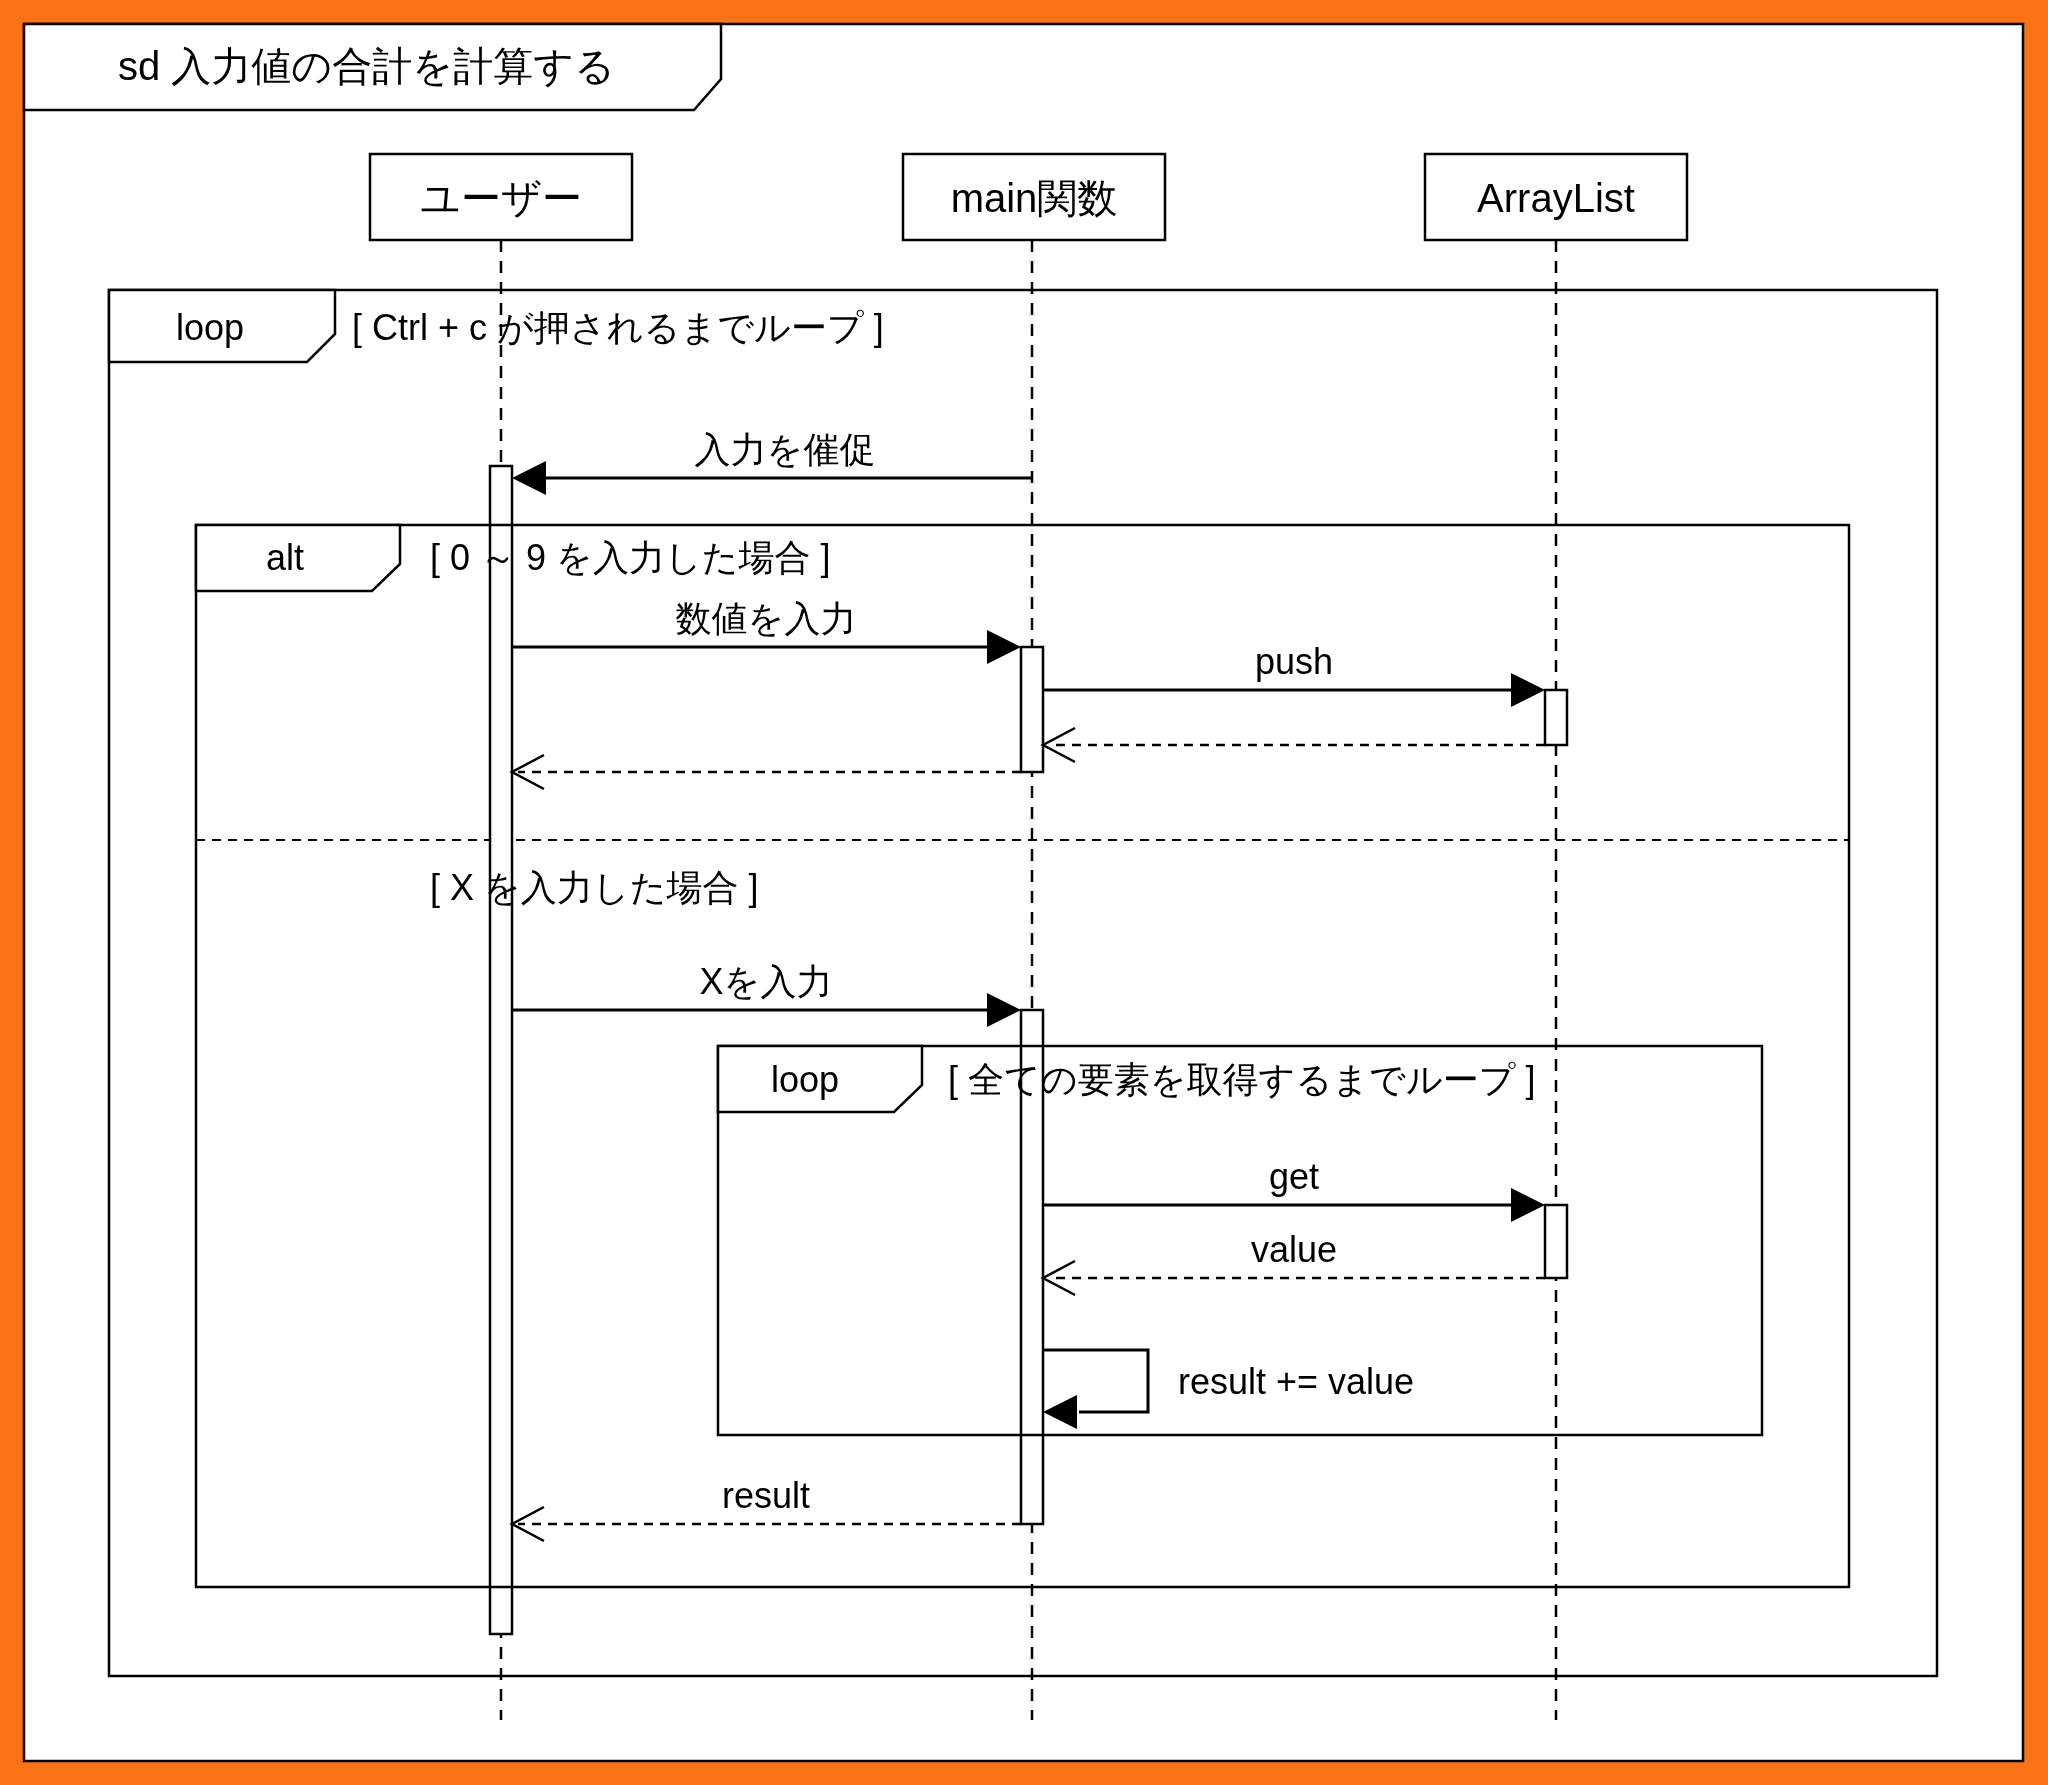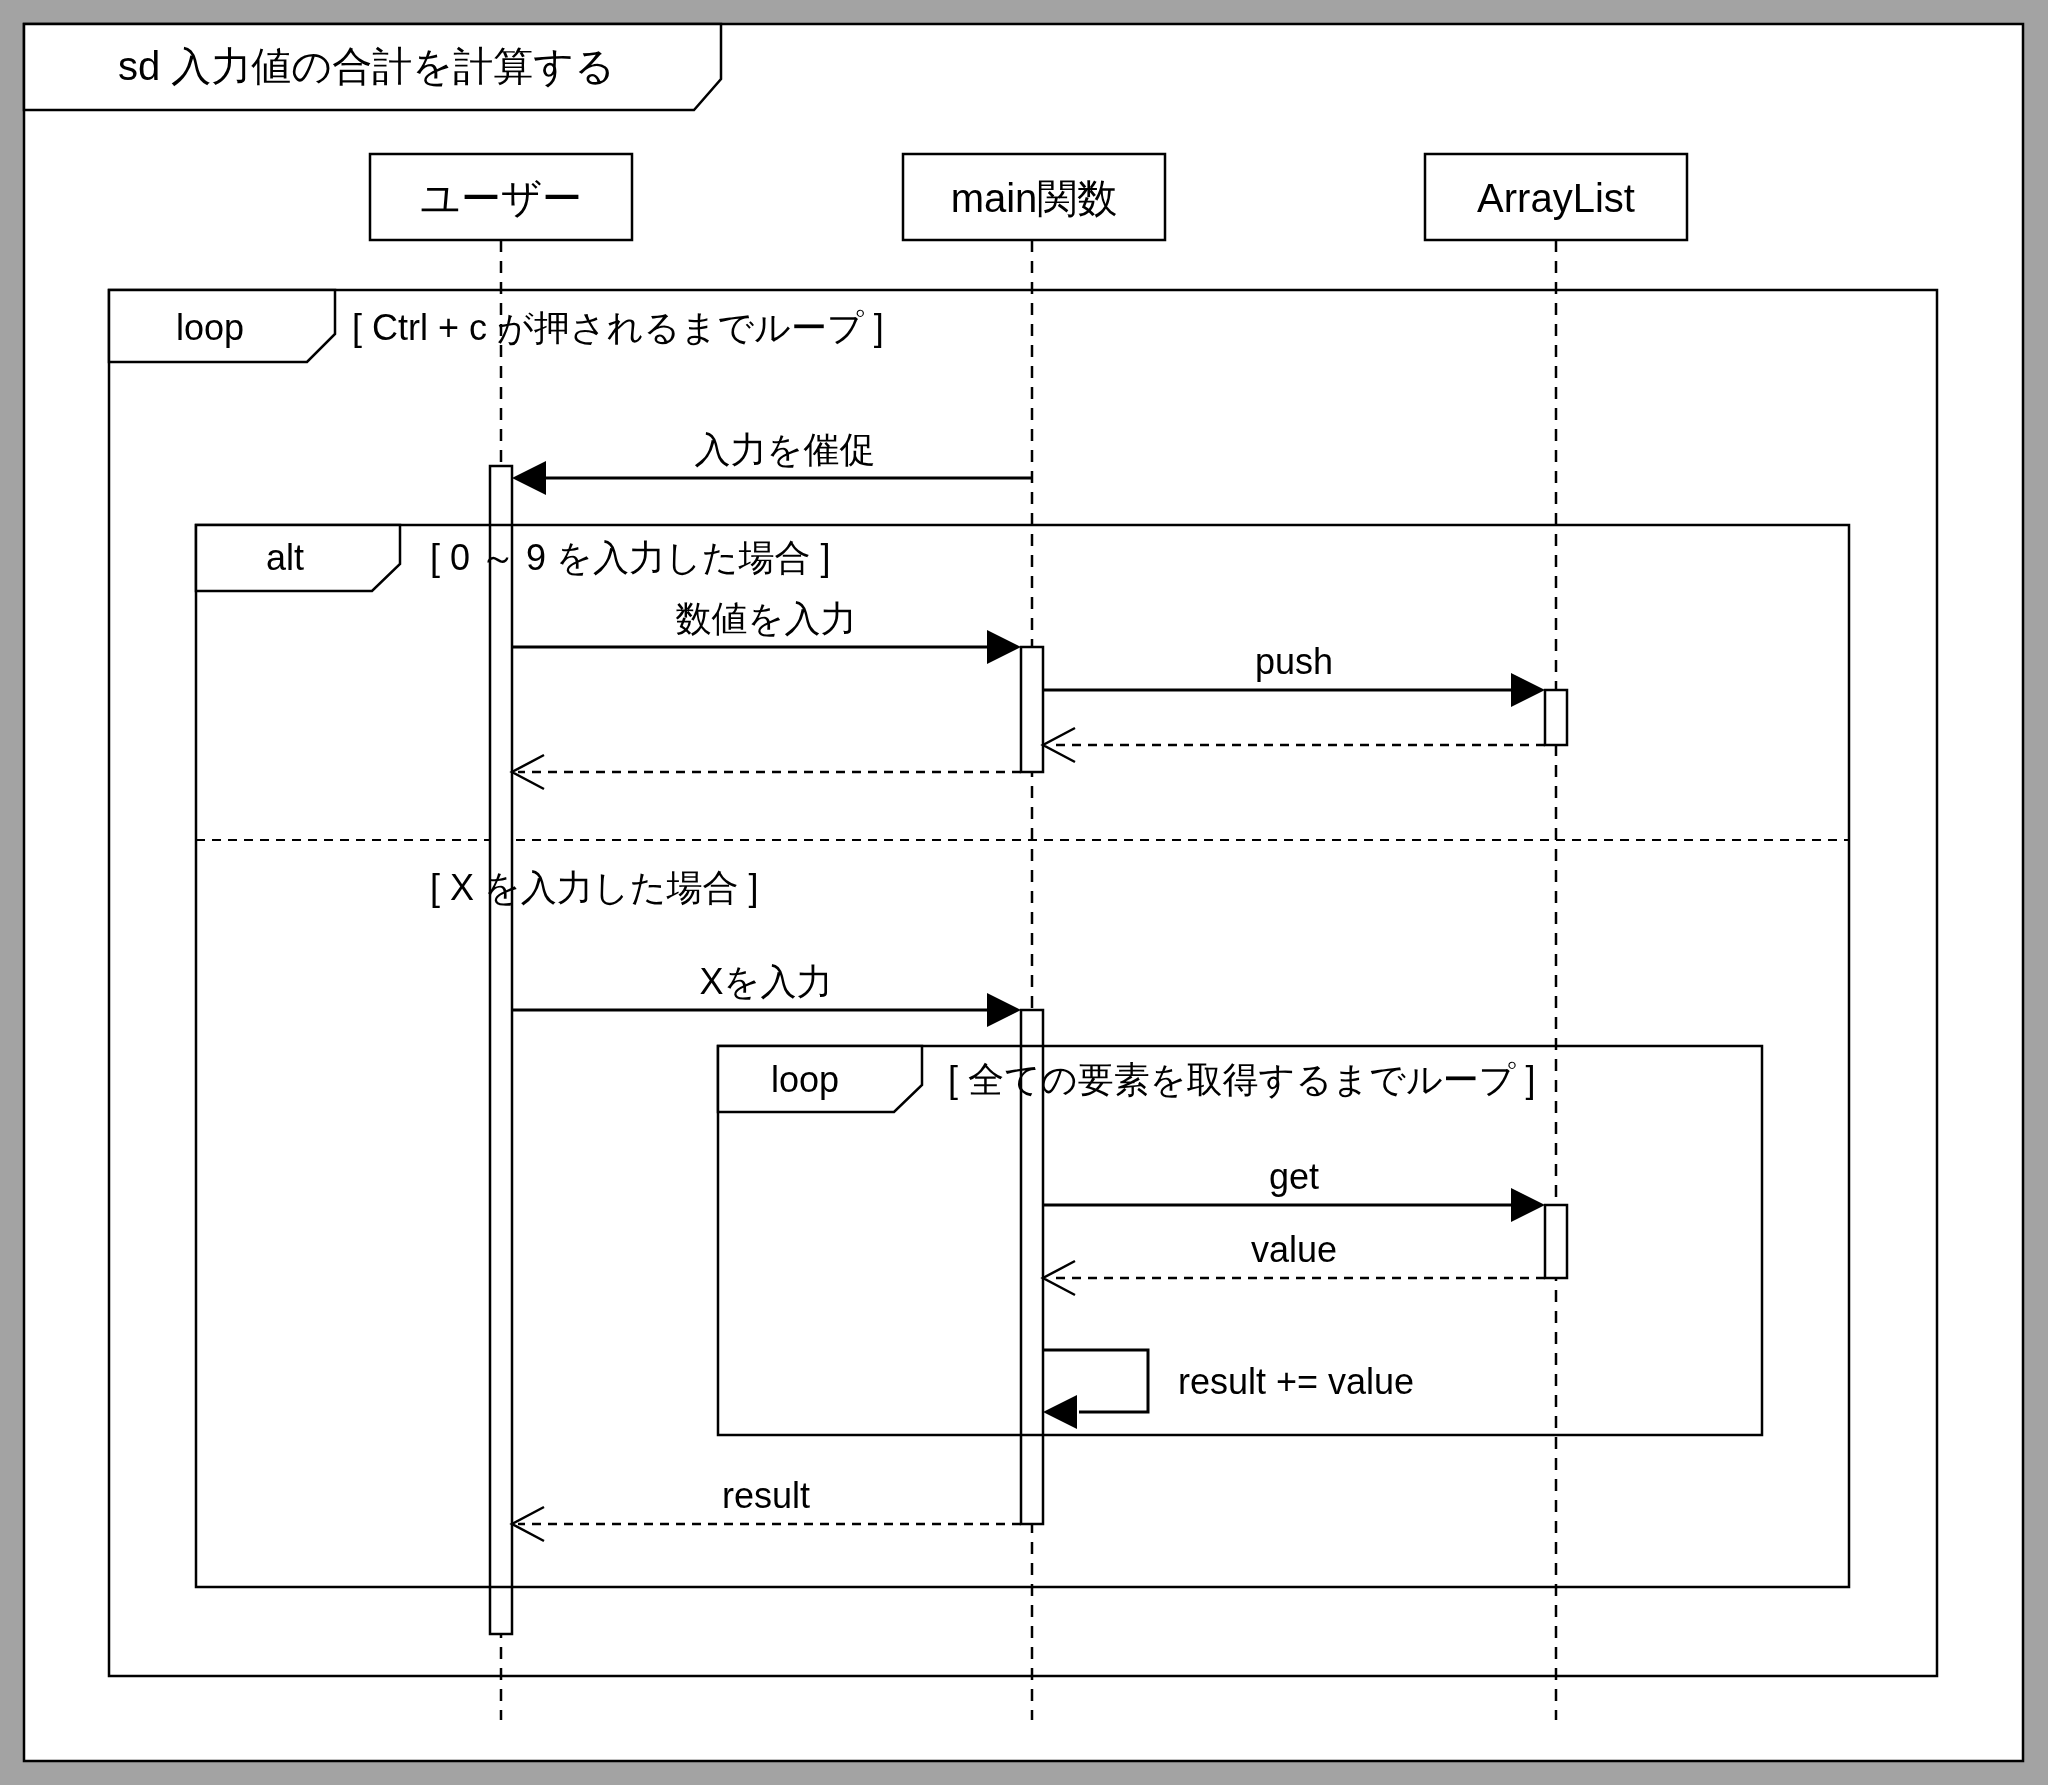--- a/index.html
+++ b/index.html
@@ -1,20 +1,20 @@
 <!DOCTYPE html>
 <html><head>
 <meta charset="utf-8">
 <style>
   html, body { margin: 0; padding: 0; background: #ffffff; }
   .stage {
     position: relative;
     width: 2048px;
     height: 1785px;
-    background: #a3a3a3;
+    background: #f97316;
     font-family: "Liberation Sans", "DejaVu Sans", sans-serif;
   }
   svg { display: block; }
   text {
     font-family: "Liberation Sans", "DejaVu Sans", sans-serif;
     fill: #000000;
   }
   .lbl   { font-size: 36px; }
   .head  { font-size: 40px; }
   .title { font-size: 40px; }

